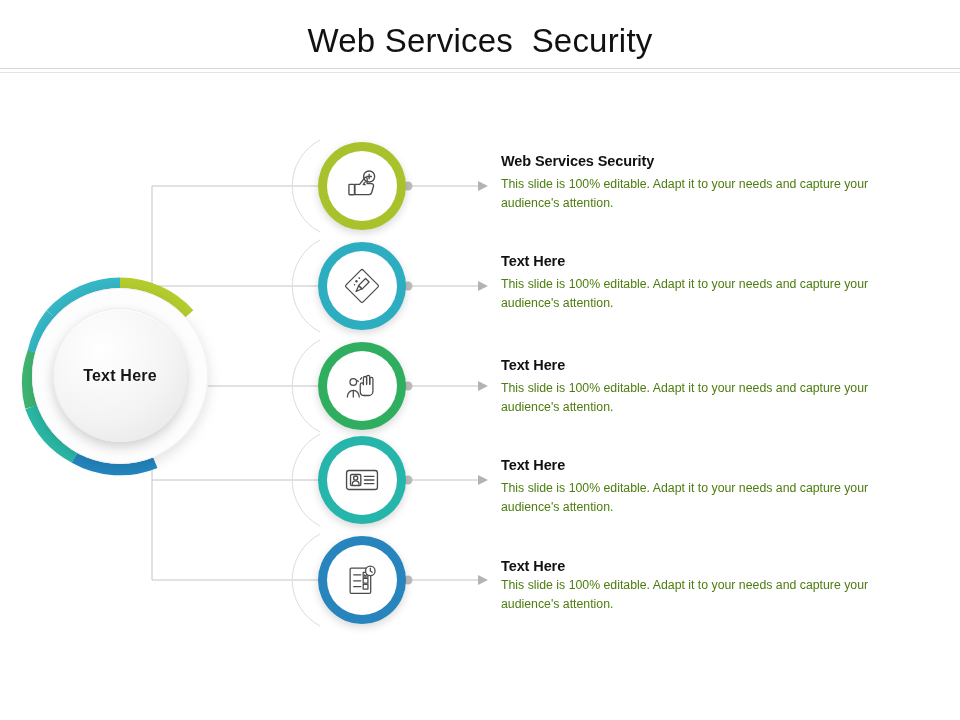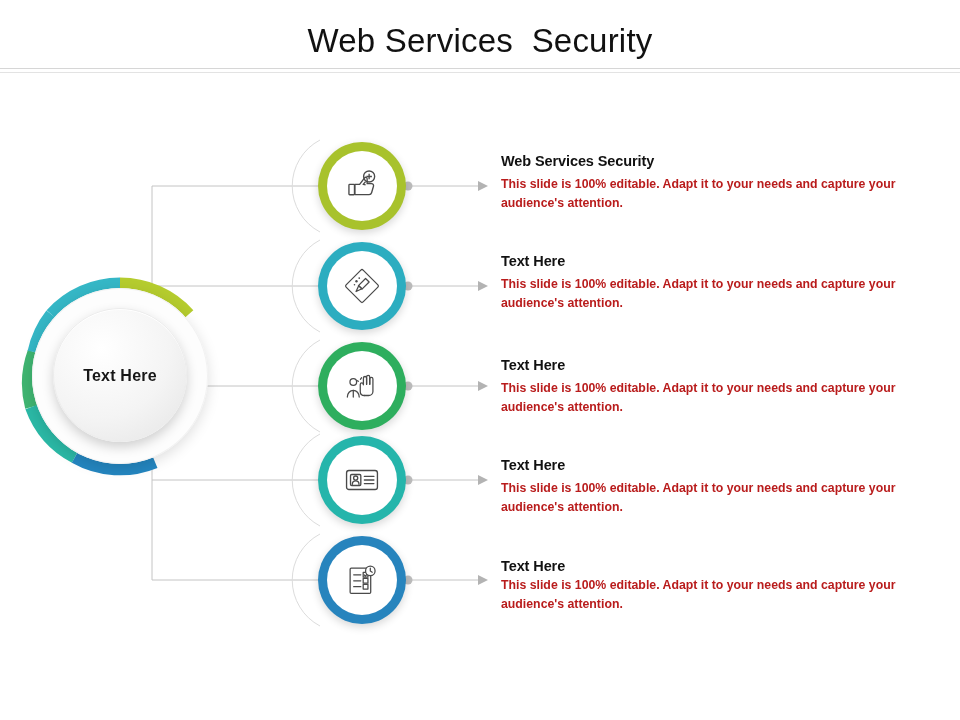--- a/index.html
+++ b/index.html
@@ -65,21 +65,21 @@
   }
   .node svg.glyph { width:38px; height:38px; display:block; }
 
   
   .item-text { position:absolute; left:501px; width:420px; }
   .item-head {
     font-size:14.5px; font-weight:700; color:#111;
     letter-spacing:-0.1px; margin-bottom:6px; white-space:nowrap;
   }
   .item-body {
-    font-size:12.3px; font-weight:700; color:#b91c1c; line-height:1.52;
+    font-size:12.3px; font-weight:400; color:#4d7c0f; line-height:1.52;
     width:412px;
   }
 </style>
 </head>
 <body>
 
 <div class="slide">
 
   <div class="title-bar">
     <div class="slide-title">Web Services  Security</div>

